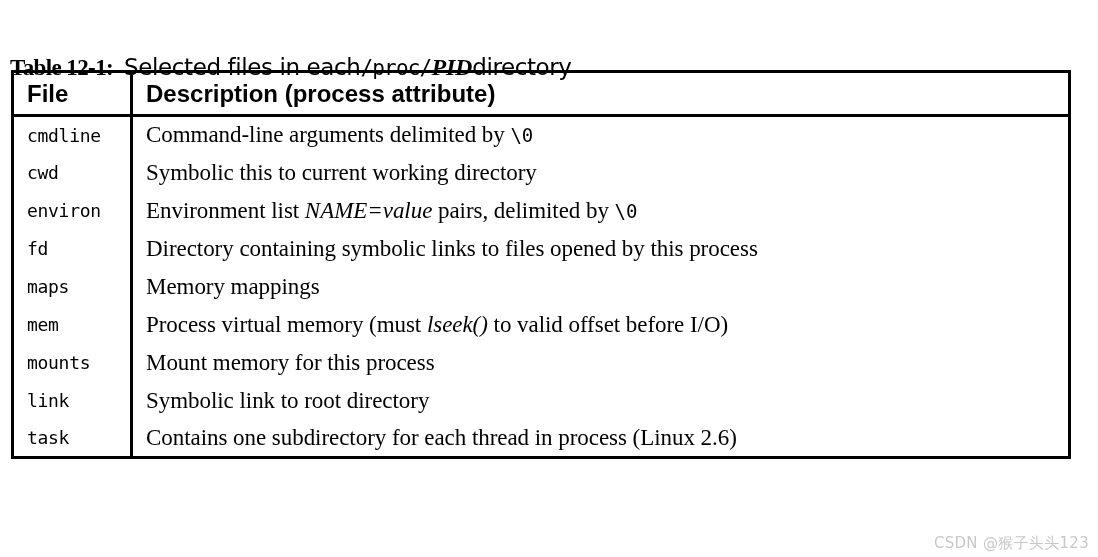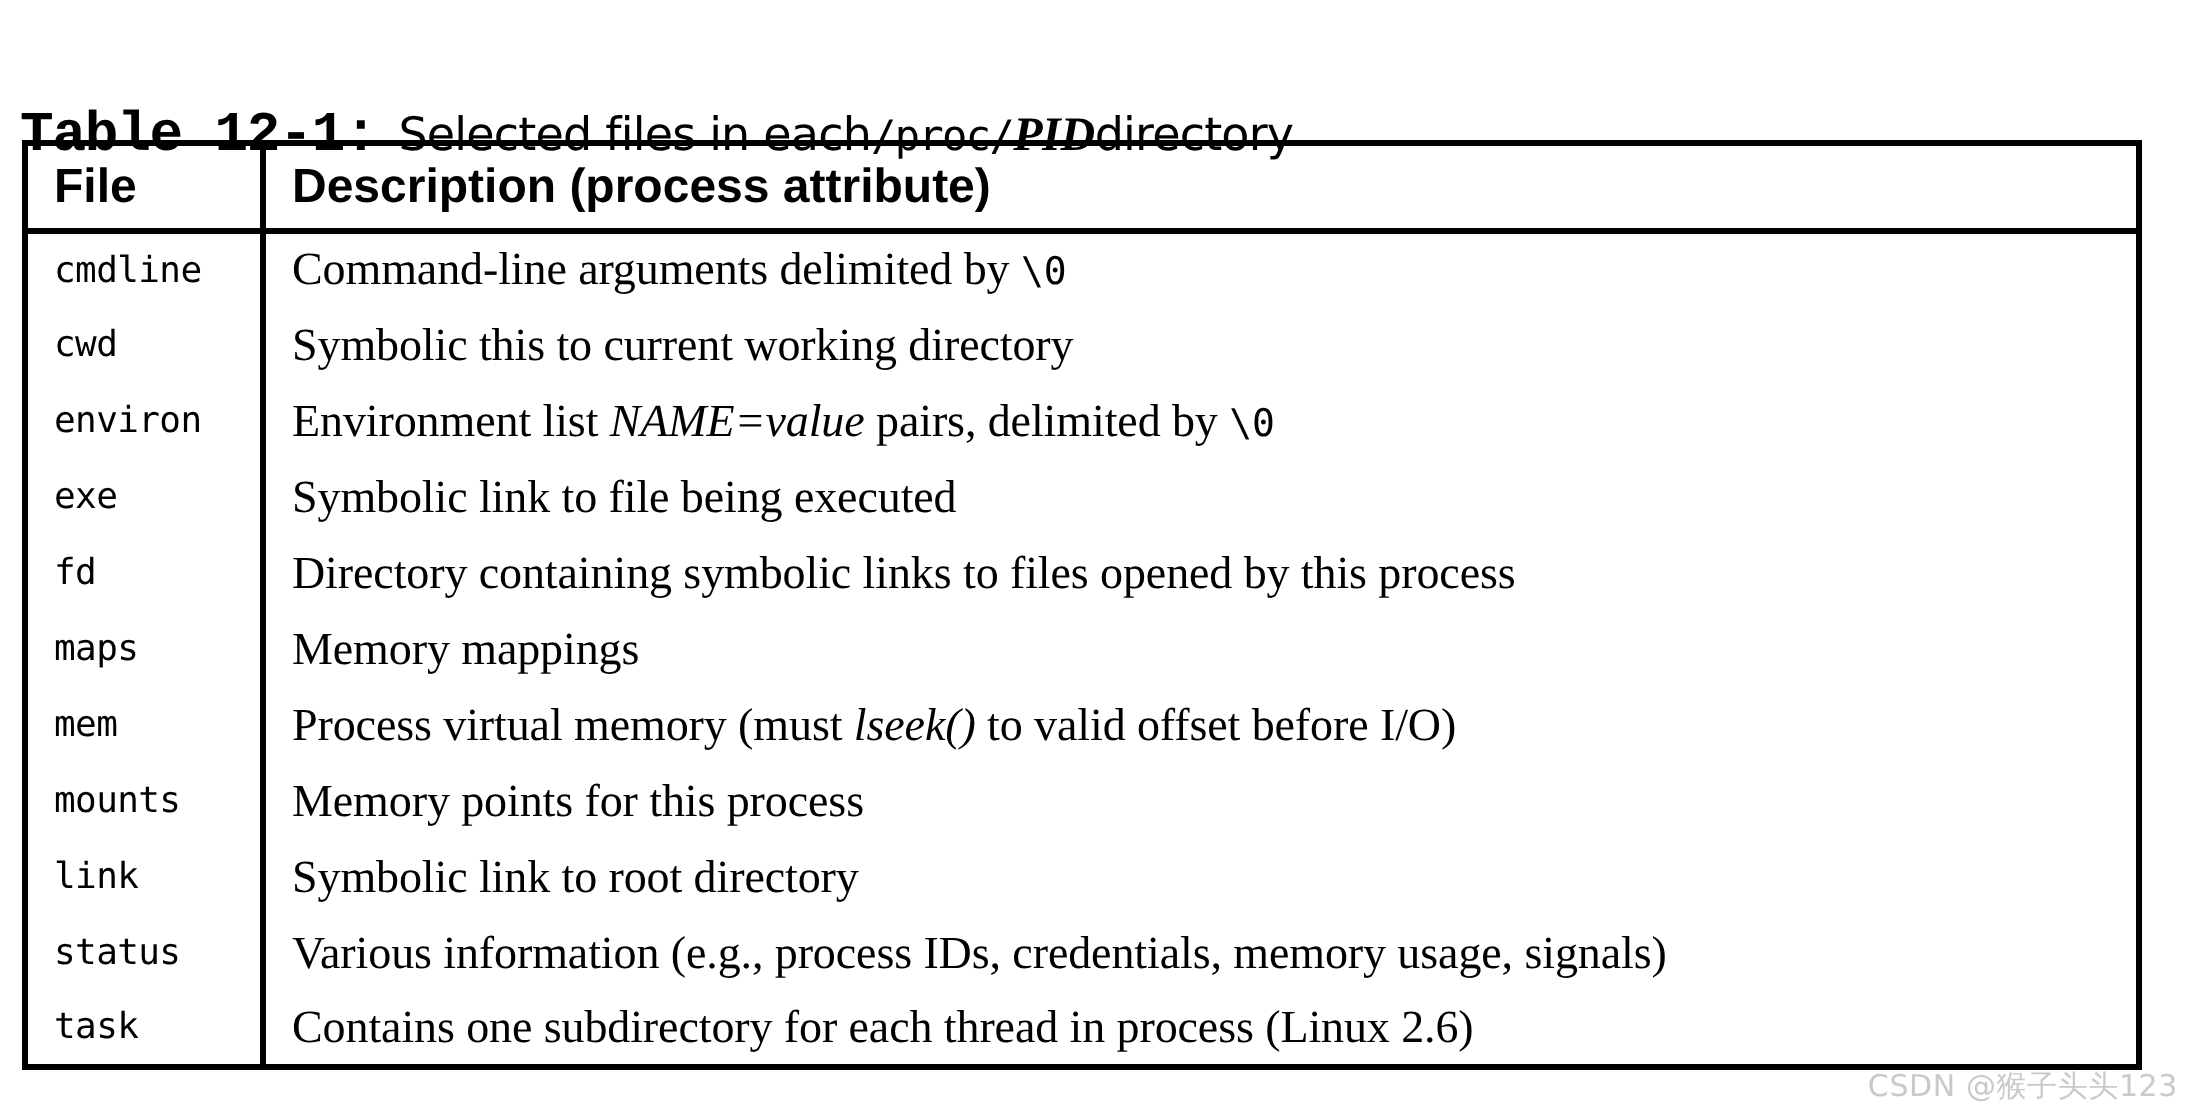--- a/index.html
+++ b/index.html
@@ -24,23 +24,23 @@
     width: 1080px;
     height: 42px;
     display: flex;
     align-items: baseline;
     white-space: nowrap;
     font-size: 25px;
     line-height: 30px;
     letter-spacing: -0.2px;
   }
   #caption .cap-label {
-    font-family: Liberation Mono, monospace;
+    font-family: Liberation Serif, serif;
     font-weight: bold;
-    font-size: 28px;
+    font-size: 23px;
     letter-spacing: -0.6px;
   }
   #caption .cap-gap { display:inline-block; width: 11px; }
   #caption .cap-text {
     font-family: "DejaVu Sans", "Liberation Sans", sans-serif;
     font-weight: normal;
     font-size: 23px;
     letter-spacing: -0.4px;
   }
   #caption .cap-mono {
@@ -159,46 +159,38 @@
       </tr>
       <tr>
         <td class="t-file">cwd</td>
         <td class="t-desc"><span>Symbolic this to current working directory</span></td>
       </tr>
       <tr>
         <td class="t-file">environ</td>
         <td class="t-desc"><span>Environment list </span><span class="ital">NAME=value</span><span> pairs, delimited by </span><span class="mono">\0</span></td>
       </tr>
       <tr>
-        <td class="t-file">exe</td>
-        <td class="t-desc"><span>Symbolic link to file being executed</span></td>
-      </tr>
-      <tr>
         <td class="t-file">fd</td>
         <td class="t-desc"><span>Directory containing symbolic links to files opened by this process</span></td>
       </tr>
       <tr>
         <td class="t-file">maps</td>
         <td class="t-desc"><span>Memory mappings</span></td>
       </tr>
       <tr>
         <td class="t-file">mem</td>
         <td class="t-desc"><span>Process virtual memory (must </span><span class="ital">lseek()</span><span> to valid offset before I/O)</span></td>
       </tr>
       <tr>
         <td class="t-file">mounts</td>
-        <td class="t-desc"><span>Memory points for this process</span></td>
+        <td class="t-desc"><span>Mount memory for this process</span></td>
       </tr>
       <tr>
         <td class="t-file">link</td>
         <td class="t-desc"><span>Symbolic link to root directory</span></td>
-      </tr>
-      <tr>
-        <td class="t-file">status</td>
-        <td class="t-desc"><span>Various information (e.g., process IDs, credentials, memory usage, signals)</span></td>
       </tr>
       <tr>
         <td class="t-file">task</td>
         <td class="t-desc"><span>Contains one subdirectory for each thread in process (Linux 2.6)</span></td>
       </tr>
     </tbody>
 </table>
 
 <div id="watermark">CSDN @猴子头头123</div>
 

